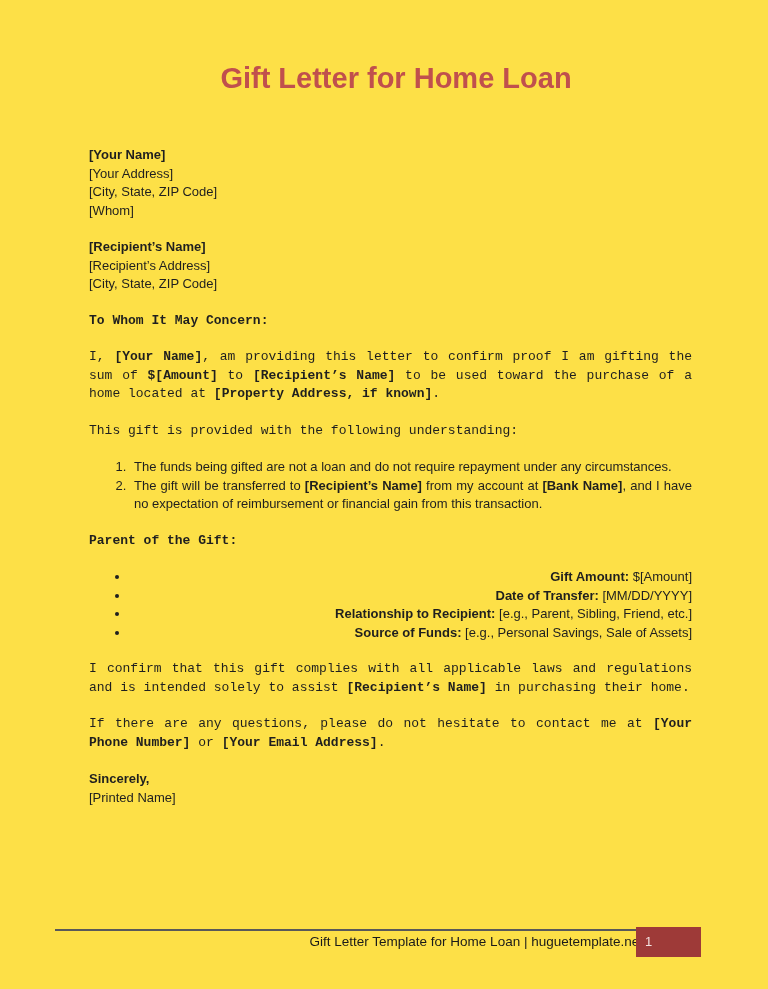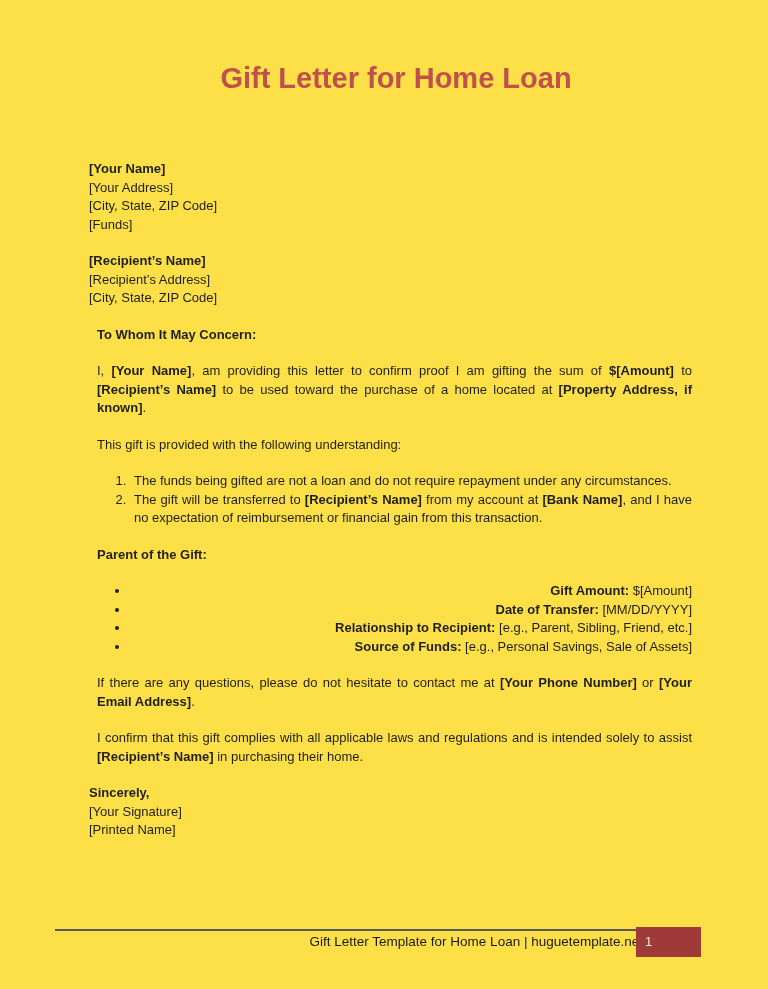--- a/index.html
+++ b/index.html
@@ -18,26 +18,26 @@
     padding-top: 60px;
     text-align: center;
     font-size: 29px;
     font-weight: bold;
     line-height: 36px;
   }
   .content {
     position: absolute;
     left: 89px;
     right: 88px;
-    top: 160px;
+    top: 146px;
     font-size: 13px;
     line-height: 18.5px;
   }
   .block { margin: 0 0 18px 0; }
-  .para  { margin: 0 0 18px 8px; text-align: justify; }
+  .para  { margin: 0 0 18px 0; text-align: justify; font-family: Liberation Mono, monospace; }
   .line  { display: block; }
   .bold  { font-weight: bold; }
   b      { font-weight: bold; }
   ol.num-list {
     margin: 0 0 18px 0;
     padding-left: 41px;
   }
   ol.num-list li {
     padding-left: 4px;
     text-align: justify;
@@ -84,21 +84,21 @@
 <div class="page">
 
   <h1 class="title" style="color: rgb(192, 80, 77);">Gift Letter for Home Loan</h1>
 
   <div class="content">
 
     <p class="block">
       <span class="line bold">[Your Name]</span>
       <span class="line">[Your Address]</span>
       <span class="line">[City, State, ZIP Code]</span>
-      <span class="line">[Funds]</span>
+      <span class="line">[Whom]</span>
     </p>
 
     <p class="block">
       <span class="line bold">[Recipient’s Name]</span>
       <span class="line">[Recipient’s Address]</span>
       <span class="line">[City, State, ZIP Code]</span>
     </p>
 
     <p class="para bold">To Whom It May Concern:</p>
 
@@ -114,27 +114,26 @@
     <p class="para bold">Parent of the Gift:</p>
 
     <ul class="bullet-list">
       <li><b>Gift Amount:</b><span> $[Amount]</span></li>
       <li><b>Date of Transfer:</b><span> [MM/DD/YYYY]</span></li>
       <li><b>Relationship to Recipient:</b><span> [e.g., Parent, Sibling, Friend, etc.]</span></li>
       <li><b>Source of Funds:</b><span> [e.g., Personal Savings, Sale of Assets]</span></li>
     </ul>
 
 
+    <p class="para"><span>I confirm that this gift complies with all applicable laws and regulations and is intended solely to assist </span><b>[Recipient’s Name]</b><span> in purchasing their home.</span></p>
+
     <p class="para"><span>If there are any questions, please do not hesitate to contact me at </span><b>[Your Phone Number]</b><span> or </span><b>[Your Email Address]</b><span>.</span></p>
-
-    <p class="para"><span>I confirm that this gift complies with all applicable laws and regulations and is intended solely to assist </span><b>[Recipient’s Name]</b><span> in purchasing their home.</span></p>
 
     <p class="block">
       <span class="line bold">Sincerely,</span>
-      <span class="line">[Your Signature]</span>
       <span class="line">[Printed Name]</span>
     </p>
 
   </div>
 
   <div class="footer-rule"></div>
   <div class="footer-text">Gift Letter Template for Home Loan | huguetemplate.net</div>
   <div class="page-number-box" style="background-color: rgb(158, 58, 56);">1</div>
 
 </div>

